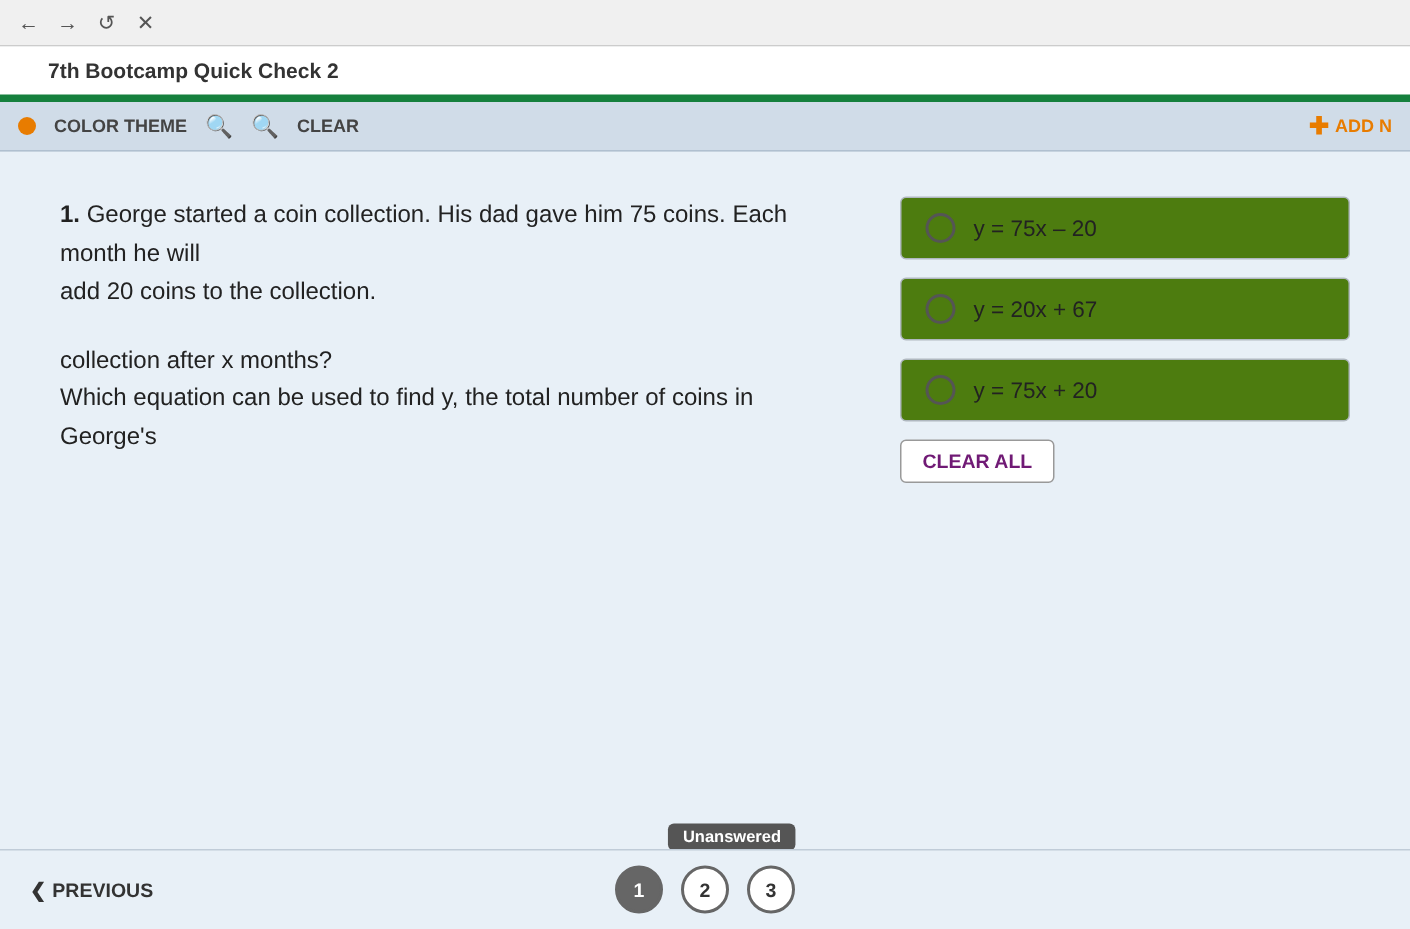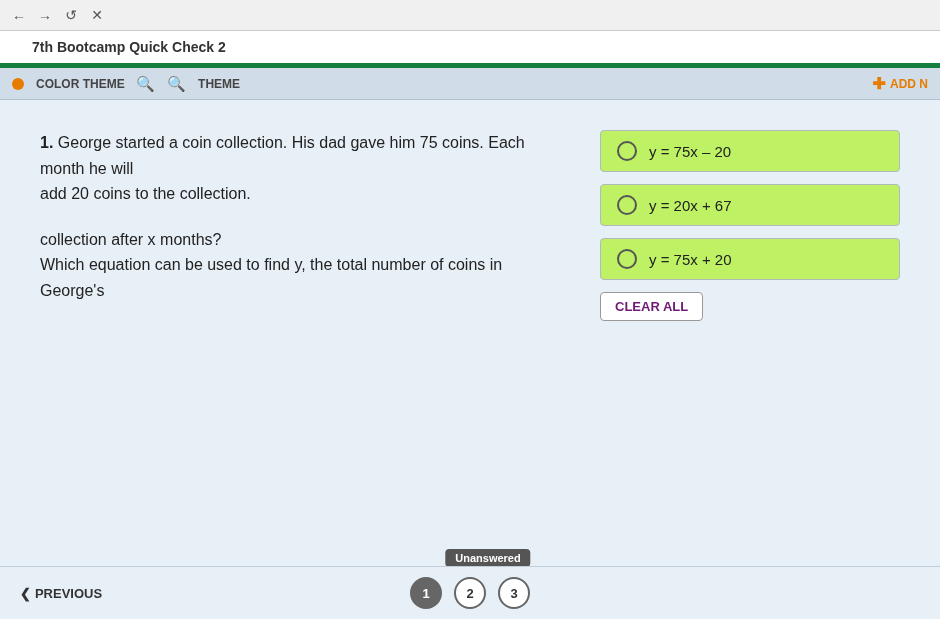--- a/index.html
+++ b/index.html
@@ -78,21 +78,21 @@
     }
 
     .answers-area {
       width: 300px;
       display: flex;
       flex-direction: column;
       gap: 12px;
     }
 
     .answer-option {
-      background: #bef264;
+      background: #4d7c0f;
       border: 1px solid #b0b8c0;
       border-radius: 4px;
       padding: 10px 16px;
       display: flex;
       align-items: center;
       gap: 12px;
       cursor: pointer;
       font-size: 15px;
       color: #222;
       min-width: 220px;
@@ -199,21 +199,21 @@
   <span class="toolbar-item">
     <span>COLOR THEME</span>
   </span>
   <span class="toolbar-item">
     <span class="zoom-icon">🔍</span>
   </span>
   <span class="toolbar-item">
     <span class="zoom-icon">🔍</span>
   </span>
   <span class="toolbar-item">
-    <span>THEME</span>
+    <span>CLEAR</span>
   </span>
   <div class="add-note-btn">
     <span style="font-size:16px;color:#e87c00;">✚</span>
     <span>ADD N</span>
   </div>
 </div>
 
 <div class="main-content">
 
   <div class="question-area">

